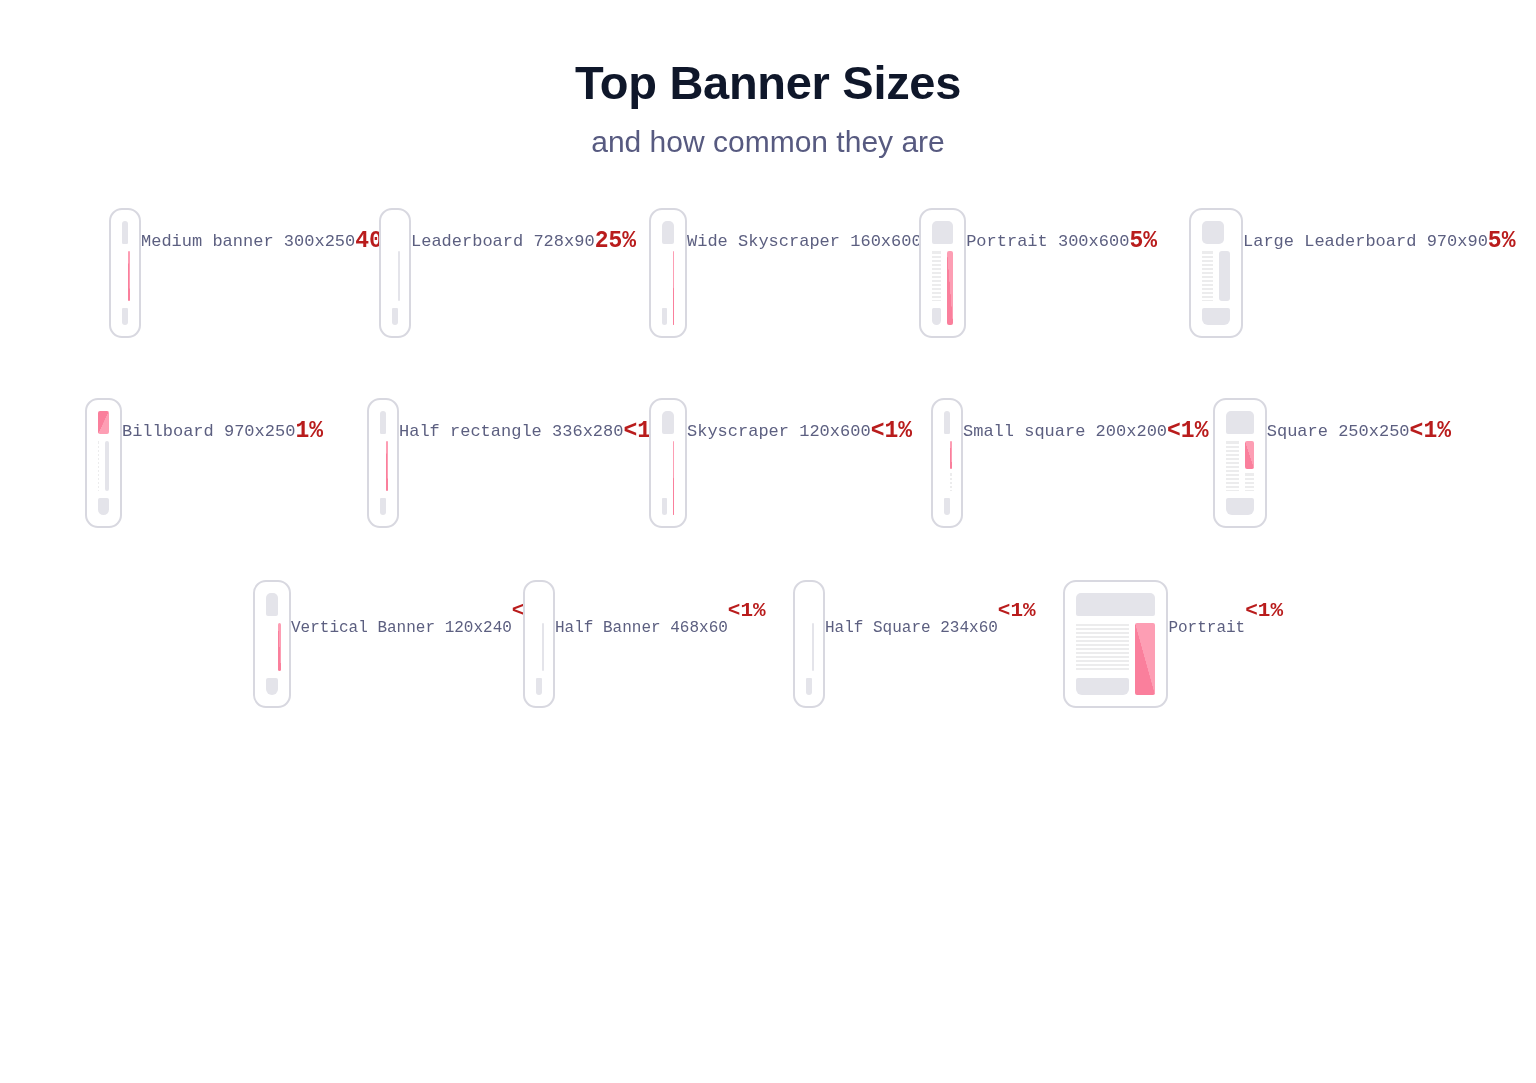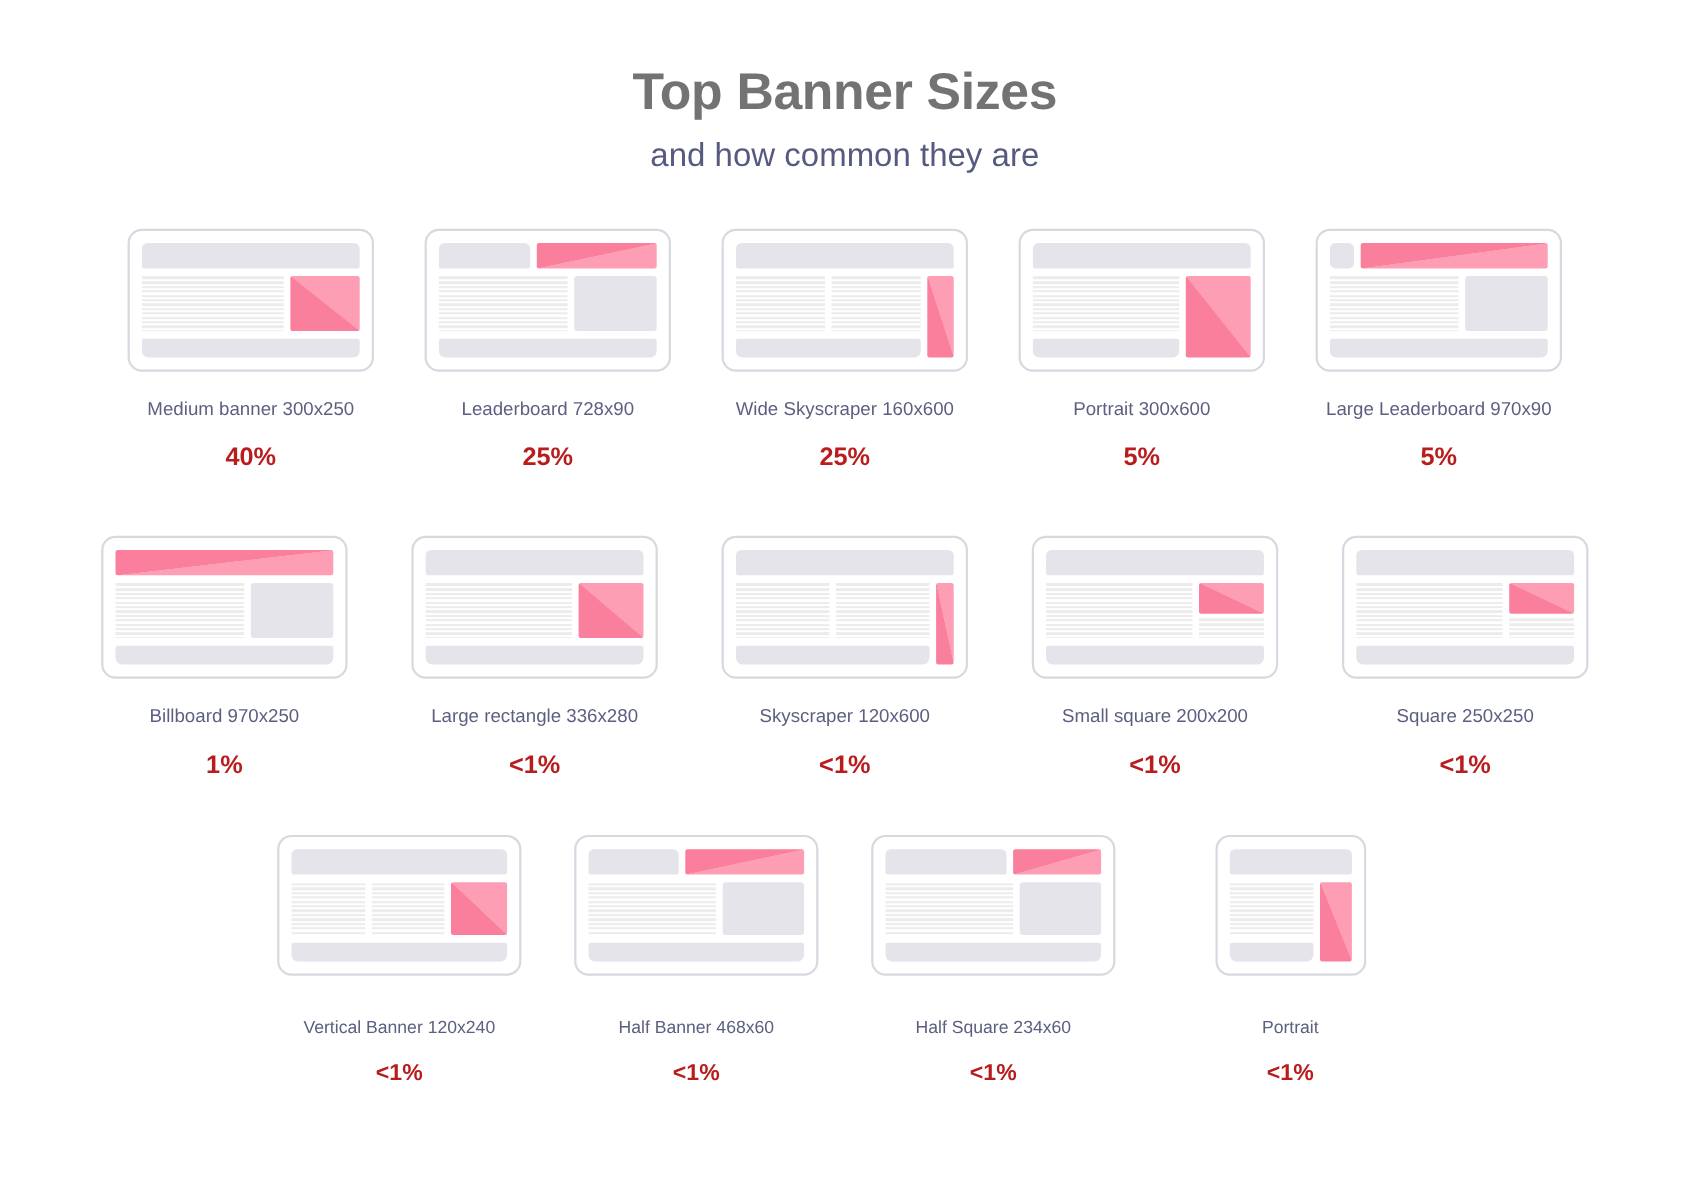--- a/index.html
+++ b/index.html
@@ -12,21 +12,21 @@
     overflow: hidden;
   }
 
   .page { width: 1536px; height: 1083px; position: relative; }
 
   
   .header { text-align: center; padding-top: 56px; }
   .title {
     font-size: 47px;
     font-weight: bold;
-    color: #737373;
+    color: #0f172a;
     letter-spacing: -0.3px;
     line-height: 1.15;
   }
   .subtitle {
     font-size: 30px;
     font-weight: normal;
     color: #575a80;
     margin-top: 14px;
     line-height: 1.2;
   }
@@ -37,23 +37,24 @@
     display: flex;
     justify-content: center;
     align-items: flex-start;
   }
   .row-1 { gap: 32px; }
   .row-2 { gap: 44px; margin-top: 60px; }
   .row-3 { gap: 50px; margin-top: 52px; }
 
   .card-cell {
     display: flex;
-    flex-direction: column;
-    align-items: center;
+    flex-direction: row;
+    align-items: flex-start;
     width: 238px;
+    font-family: Liberation Mono, monospace;
   }
   .row-3 .card-cell { width: 220px; }
 
   
   .mock {
     border: 2px solid #d8d8e0;
     border-radius: 13px;
     background: #ffffff;
     padding: 11px 11px 11px 11px;
     display: flex;
@@ -312,21 +313,21 @@
         <div class="mock mock-lg">
           <div class="m-head">
             <div class="m-head-bar full"></div>
           </div>
           <div class="m-body">
             <div class="m-lines fill m-col grow"></div>
             <div class="m-img sq-md"></div>
           </div>
           <div class="m-foot"></div>
         </div>
-        <div class="caption">Large rectangle 336x280</div>
+        <div class="caption">Half rectangle 336x280</div>
         <div class="percent">&lt;1%</div>
       </div>
 
       <div class="card-cell">
         <div class="mock mock-lg with-tall">
           <div class="m-head">
             <div class="m-head-bar full"></div>
           </div>
           <div class="m-tall-wrap">
             <div class="m-left-stack">

